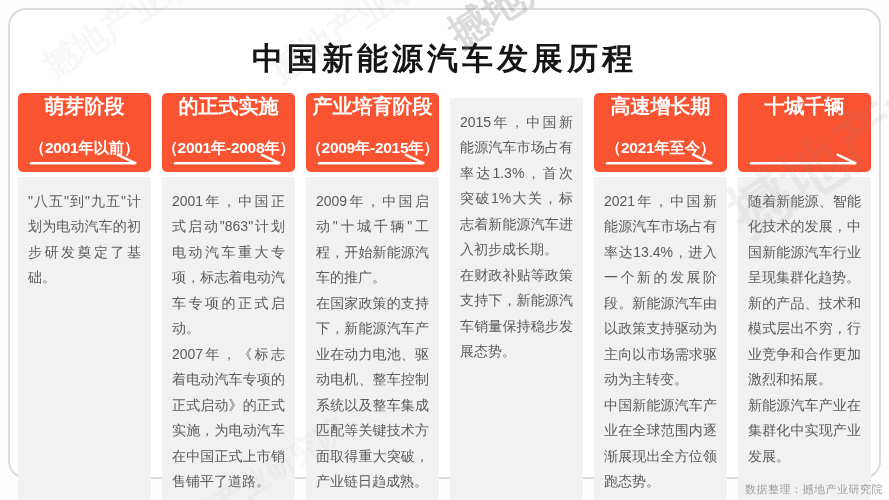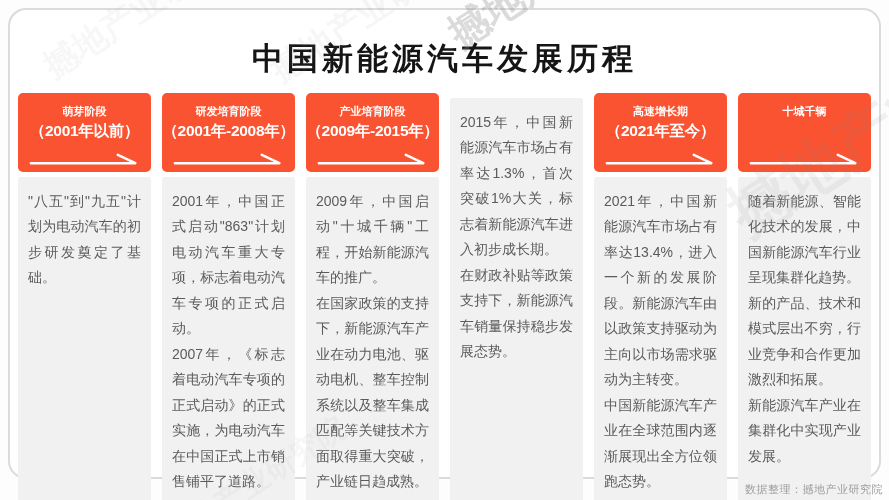--- a/index.html
+++ b/index.html
@@ -66,26 +66,25 @@
   .stage-header{
     position:relative;
     flex:none;
     height:79px;
     background:var(--accent);
     border-radius:5px;
     color:#fff;
     text-align:center;
   }
   .stage-name{
-    margin-top:11px;
-    font-size:11px;
+    font-size:20px;
     font-weight:700;
   }
   .stage-period{
-    margin-top:2px;
+    margin-top:18px;
     font-size:15.5px;
     font-weight:700;
     letter-spacing:-0.3px;
   }
   .arrow{
     position:absolute;
     left:11px;right:11px;bottom:6px;
     width:calc(100% - 22px);
     height:13px;
     stroke:#ffffff;
@@ -137,21 +136,21 @@
             <path d="M2 11 L114 11 M96 2 L115 11"></path>
           </svg>
       </div>
       <div class="stage-body">
         <p>"八五"到"九五"计划为电动汽车的初步研发奠定了基础。</p>
       </div>
     </div>
 
     <div class="stage">
       <div class="stage-header">
-        <div class="stage-name">研发培育阶段</div>
+        <div class="stage-name">的正式实施</div>
         <div class="stage-period">（2001年-2008年）</div>
         <svg class="arrow" viewBox="0 0 120 14" preserveAspectRatio="none">
             <path d="M2 11 L114 11 M96 2 L115 11"></path>
           </svg>
       </div>
       <div class="stage-body">
         <p>2001年，中国正式启动"863"计划电动汽车重大专项，标志着电动汽车专项的正式启动。</p>
         <p>2007年，《标志着电动汽车专项的正式启动》的正式实施，为电动汽车在中国正式上市销售铺平了道路。</p>
       </div>
     </div>

